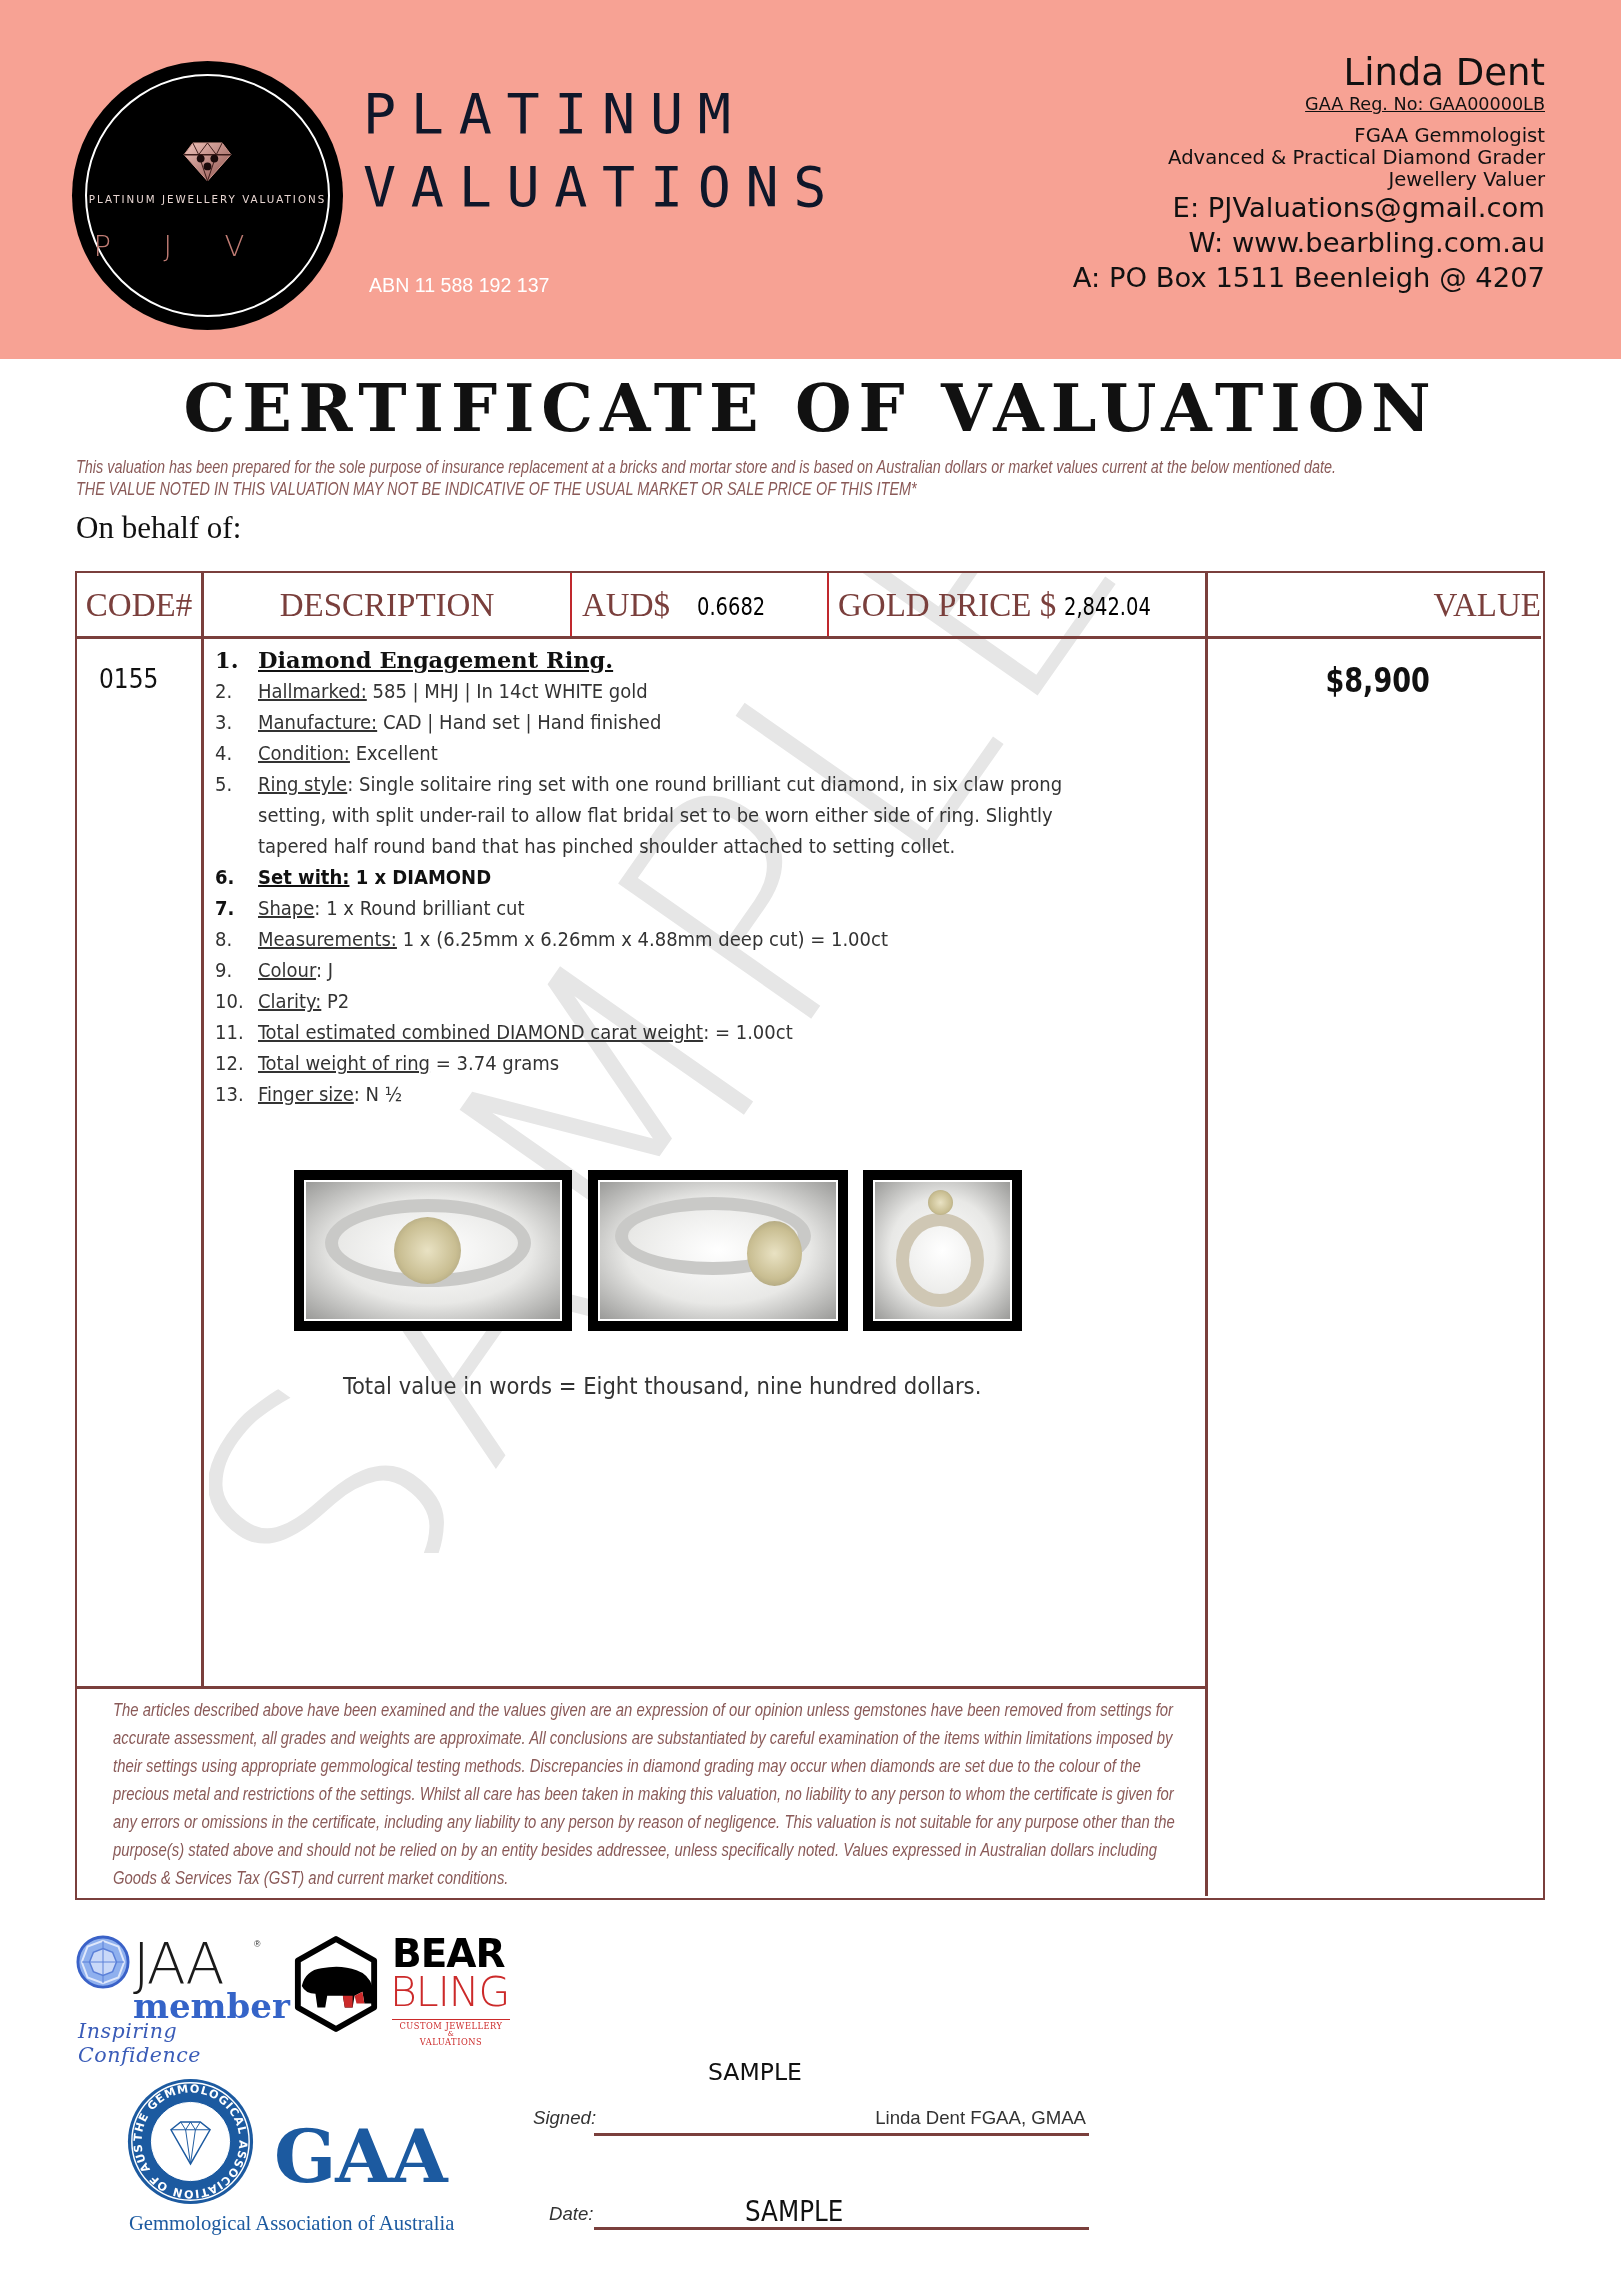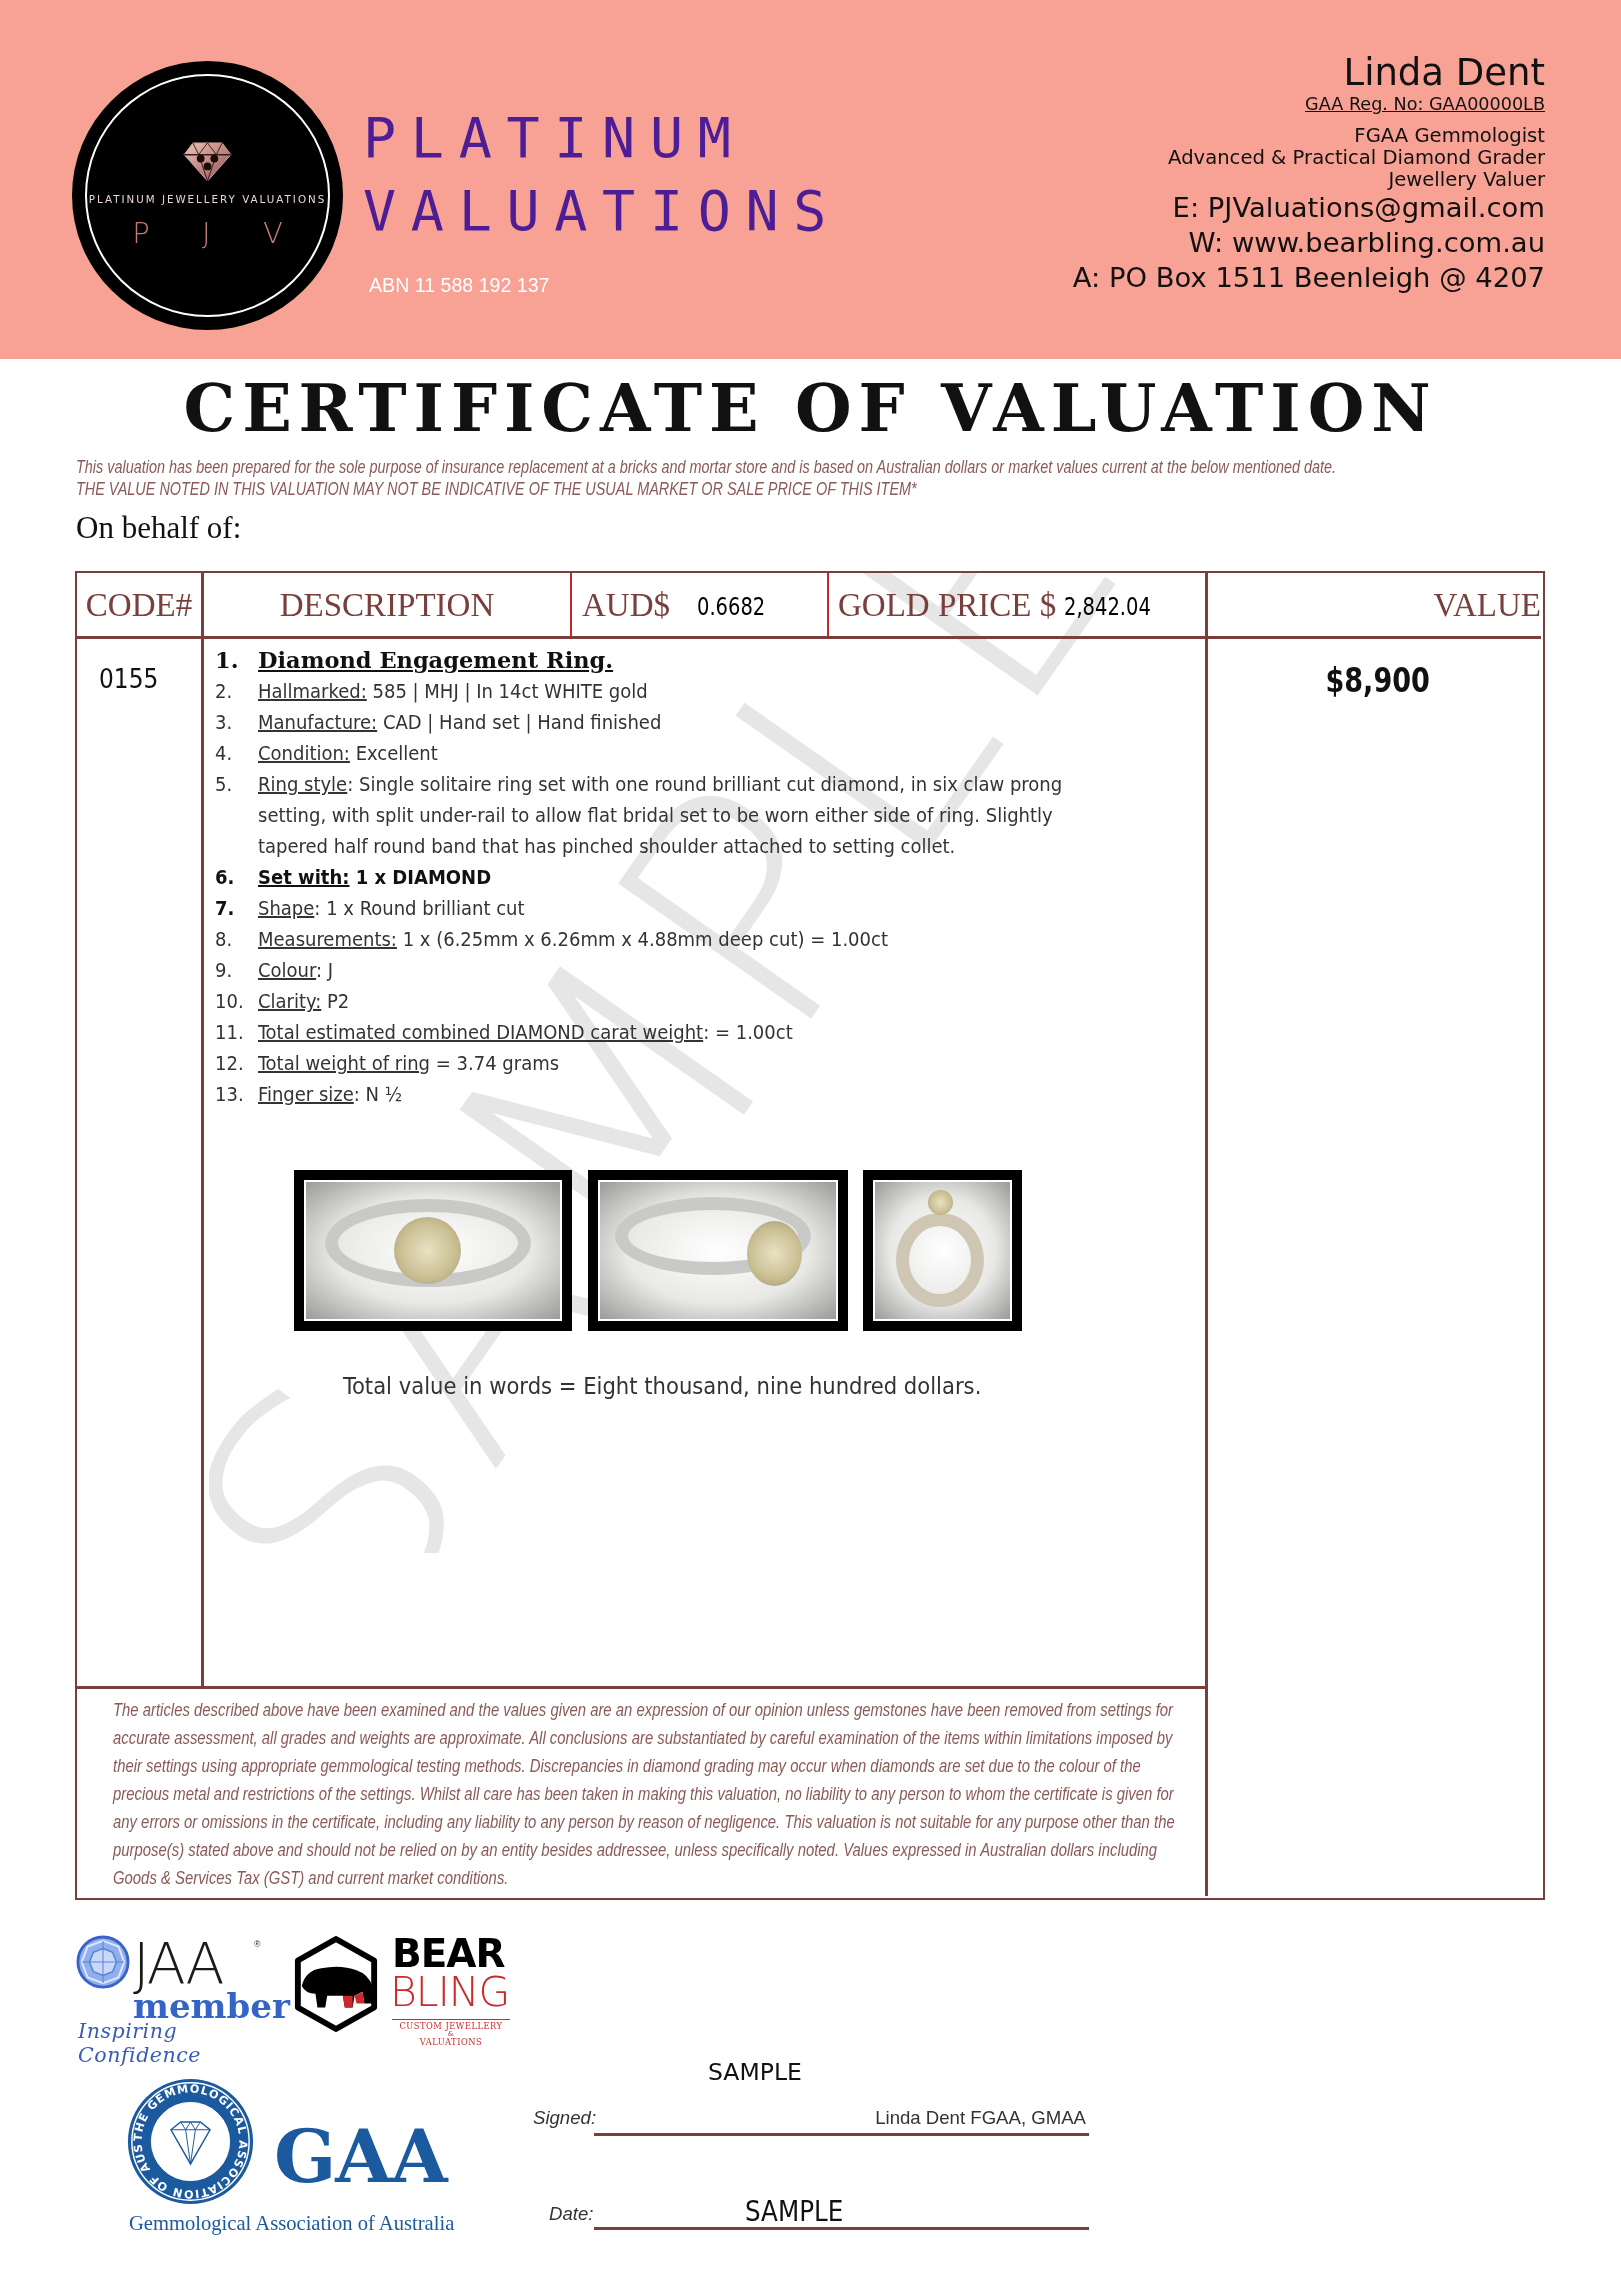--- a/index.html
+++ b/index.html
@@ -5,23 +5,23 @@
   * { box-sizing: border-box; margin: 0; padding: 0; }
   html, body { width: 1621px; height: 2293px; background: #ffffff; overflow: hidden; }
   body { position: relative; font-family: "Liberation Sans", sans-serif; color: #111; }
 
   
   .header { position: absolute; left: 0; top: 0; width: 1621px; height: 359px; background: #f7a294; }
   .logo-circle { position: absolute; left: 72px; top: 61px; width: 271px; height: 269px; border-radius: 50%; background: #000; }
   .logo-ring { position: absolute; left: 12.7px; top: 12.7px; right: 12.7px; bottom: 12.7px; border-radius: 50%; border: 2.9px solid #fff; }
   .logo-diamond { position: absolute; left: 111px; top: 80px; width: 49px; height: 41px; }
   .logo-small { position: absolute; left: 0; width: 100%; top: 132px; text-align: center; color: #e8d6d2; font-size: 10.3px; letter-spacing: 2px; font-family: "DejaVu Sans", sans-serif; }
-  .logo-pjv { position: absolute; left: 0; width: 100%; top: 155px; text-align: center; color: #c07c74; font-size: 29px; letter-spacing: 21.6px; padding-left: 21.6px; font-family: "DejaVu Sans", sans-serif; font-weight: 300; }
-
-  .brand { position: absolute; left: 363px; top: 78px; color: #4c1d95; font-family: "DejaVu Sans Mono", monospace; margin-top: 24px; }
+  .logo-pjv { position: absolute; left: 0; width: 100%; top: 168px; color: #c07c74; font-size: 29px; letter-spacing: 21.6px; padding-left: 21.6px; font-family: "DejaVu Sans", sans-serif; font-weight: 300; }
+
+  .brand { position: absolute; left: 363px; top: 78px; color: #0f172a; font-family: "DejaVu Sans Mono", monospace; }
   .brand-line { display: block; font-size: 55px; letter-spacing: 14.7px; line-height: 73px; font-weight: 300; }
   .brand-abn { position: absolute; left: 369px; top: 274px; color: #fff; font-size: 19.6px; font-family: "Liberation Sans Narrow", "Liberation Sans", sans-serif; }
 
   .contact { position: absolute; right: 76px; top: 51px; text-align: right; color: #111; font-family: "DejaVu Sans", sans-serif; }
   .contact .name { font-size: 37px; line-height: 43px; }
   .contact .reg { font-size: 17.6px; line-height: 21.6px; margin-bottom: 9.8px; text-decoration: underline; }
   .contact .qual { font-size: 19.6px; line-height: 21.6px; }
   .contact .c-line { font-size: 27.4px; line-height: 35px; }
   .contact .c-first { margin-top: 7.8px; }
 

